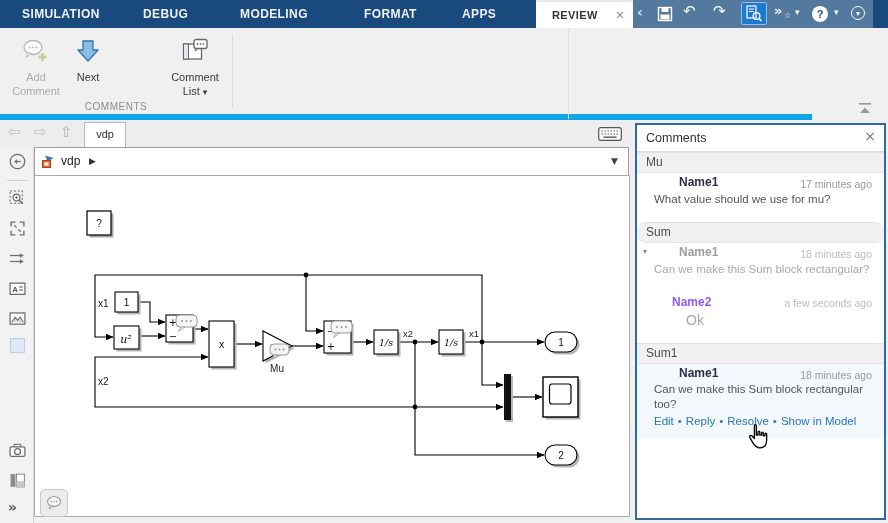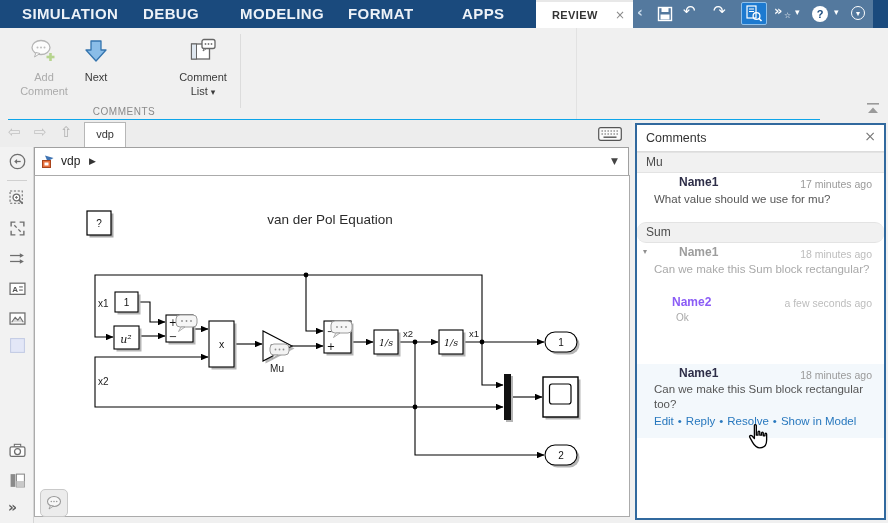--- a/index.html
+++ b/index.html
@@ -4,33 +4,33 @@
 <style>
   html,body{margin:0;padding:0;}
   .app{position:relative;width:888px;height:523px;background:#f0f0f0;overflow:hidden;
        font-family:"Liberation Sans",sans-serif;-webkit-font-smoothing:antialiased;}
   .abs{position:absolute;}
   .glyph{font-family:"DejaVu Sans",sans-serif;}
 
   
   .topbar{position:absolute;left:0;top:0;width:888px;height:28px;background:#1a4a7d;}
   .tab-label{position:absolute;top:0;height:28px;line-height:28px;color:#edf2f8;
-             font-size:15px;font-weight:bold;letter-spacing:.4px;cursor:default;}
+             font-size:12px;font-weight:bold;letter-spacing:.4px;cursor:default;}
   .review-tab{position:absolute;left:536px;top:0;width:97px;height:28px;background:#ffffff;
               box-sizing:border-box;border-top:2px solid #e8e8e8;}
   .review-tab .lbl{position:absolute;left:16px;top:0;height:26px;line-height:26px;color:#333;
                    font-size:11px;font-weight:bold;letter-spacing:.4px;}
   .review-close{position:absolute;right:8px;top:5px;color:#8a8a8a;font-size:12px;line-height:16px;}
   .qab{position:absolute;left:633px;top:0;width:240px;height:28px;background:#54799e;}
   .corner{position:absolute;left:873px;top:0;width:15px;height:28px;background:#1a4a7d;}
   .qab .wg{position:absolute;color:#fff;}
 
   
-  .ribbon{position:absolute;left:8px;top:28px;width:812px;height:92px;background:#f0f0f0;
-          border-bottom:1px solid #0ea5e9;box-sizing:border-box;}
+  .ribbon{position:absolute;left:0;top:28px;width:812px;height:92px;background:#f0f0f0;
+          border-bottom:6px solid #0ea5e9;box-sizing:border-box;}
   .rbtn{position:absolute;top:8px;text-align:center;font-size:11px;color:#3a3a3a;}
   .rbtn .ic{height:30px;display:flex;align-items:center;justify-content:center;}
   .rbtn .t1{margin-top:4px;line-height:14px;}
   .rbtn.disabled{color:#ababab;}
   .rsep{position:absolute;left:232px;top:34px;width:1px;height:72px;background:#dcdcdc;top:6px;height:74px;}
   .rgroup{position:absolute;left:0;bottom:2px;width:232px;text-align:center;font-size:10px;
           color:#8a8a8a;letter-spacing:.5px;}
   .rline{position:absolute;left:568px;top:0;width:1px;height:91px;background:#e2e2e2;}
 
   
@@ -75,36 +75,36 @@
          border-top:1px solid #e3e3e3;border-bottom:1px solid #e3e3e3;box-sizing:border-box;
          font-size:12px;color:#4b4b4b;line-height:19px;padding-left:9px;}
   .p-name{position:absolute;left:17px;font-size:12px;font-weight:bold;color:#2e2e48;padding-left:25px;}
   .p-time{position:absolute;right:12px;font-size:10.5px;color:#9a9a9a;}
   .p-body{position:absolute;left:17px;font-size:11.5px;color:#555;}
   .res .p-name{color:#9d9d9d;}
   .res .p-time{color:#bdbdbd;}
   .res .p-body{color:#a9a9a9;}
   .p-tri{position:absolute;left:6px;font-size:8px;color:#8f8f8f;}
   .p-reply-name{position:absolute;left:35px;font-size:12px;font-weight:bold;color:#8b5cf6;}
-  .p-reply-body{position:absolute;left:39px;font-size:10px;color:#a9a9a9;}
+  .p-reply-body{position:absolute;left:49px;font-size:14px;color:#a9a9a9;}
   .sum1-bg{position:absolute;left:0;top:239px;width:100%;height:74px;background:#f3f8fc;}
   .p-links{position:absolute;left:17px;top:290px;font-size:11.5px;color:#2878be;}
   .p-links .dot{margin:0 4px;color:#2878be;}
   .p-links a{color:#2878be;text-decoration:none;}
 </style>
 </head>
 <body>
 
 <div class="app">
 
   <div class="topbar">
     <span class="tab-label" style="left:22px">SIMULATION</span>
     <span class="tab-label" style="left:143px">DEBUG</span>
     <span class="tab-label" style="left:240px">MODELING</span>
-    <span class="tab-label" style="left:348px">FORMAT</span>
+    <span class="tab-label" style="left:364px">FORMAT</span>
     <span class="tab-label" style="left:462px">APPS</span>
     <div class="review-tab">
       <span class="lbl">REVIEW</span>
       <span class="review-close glyph">×</span>
     </div>
 
     <div class="qab">
       <span class="wg glyph" style="left:4px;top:4px;font-size:14px;font-weight:bold;color:#cfe0ef;">‹</span>
       <svg class="abs" style="left:24px;top:6px;" width="16" height="16" viewBox="0 0 16 16">
         <rect x="1.5" y="1.5" width="13" height="13" fill="none" stroke="#fff" stroke-width="1.4"></rect>
@@ -402,21 +402,20 @@
     </g>
     <g>
       <rect x="270" y="344" width="19" height="11" rx="4" fill="#f3f3f3" stroke="#9a9a9a" stroke-width="1"></rect>
       <path d="M274,355 L272,359 L278,355 Z" fill="#f3f3f3" stroke="#9a9a9a" stroke-width="0.8"></path>
       <circle cx="275.5" cy="349.5" r="0.9" fill="#8f8f8f"></circle>
         <circle cx="279.5" cy="349.5" r="0.9" fill="#8f8f8f"></circle>
       <circle cx="283.5" cy="349.5" r="0.9" fill="#8f8f8f"></circle>
     </g>
   </svg>
 
-  <div class="cv-title">van der Pol Equation</div>
 
   <div class="bubble-btn">
     <svg width="18" height="16" viewBox="0 0 18 16">
       <ellipse cx="9" cy="6.5" rx="6.5" ry="5" fill="#f7f7f7" stroke="#9a9a9a" stroke-width="1.1"></ellipse>
       <path d="M5.5,10.5 L4,14 L8.5,11 Z" fill="#f7f7f7" stroke="#9a9a9a" stroke-width="0.9"></path>
       <circle cx="6.3" cy="6.5" r="0.8" fill="#9a9a9a"></circle>
         <circle cx="9" cy="6.5" r="0.8" fill="#9a9a9a"></circle>
       <circle cx="11.7" cy="6.5" r="0.8" fill="#9a9a9a"></circle>
     </svg>
   </div>
@@ -438,20 +437,21 @@
     <div class="res">
       <span class="p-tri glyph" style="top:122px;">▾</span>
       <span class="p-name" style="top:120px;">Name1</span>
       <span class="p-time" style="top:123px;">18 minutes ago</span>
       <span class="p-body" style="top:138px;">Can we make this Sum block rectangular?</span>
       <span class="p-reply-name" style="top:170px;">Name2</span>
       <span class="p-time" style="top:172px;text-align:center;">a few seconds ago</span>
       <span class="p-reply-body" style="top:187px;">Ok</span>
     </div>
 
+    <div class="p-bar" style="top:218px;">Sum1</div>
     <div class="sum1-bg"></div>
     <div>
       <span class="p-name" style="top:241px;">Name1</span>
       <span class="p-time" style="top:244px;">18 minutes ago</span>
       <span class="p-body" style="top:258px;">Can we make this Sum block rectangular</span>
       <span class="p-body" style="top:273px;">too?</span>
       <div class="p-links">
         <a href="#">Edit</a><span class="dot">•</span><a href="#">Reply</a><span class="dot">•</span><a href="#">Resolve</a><span class="dot">•</span><a href="#">Show in Model</a>
       </div>
     </div>

